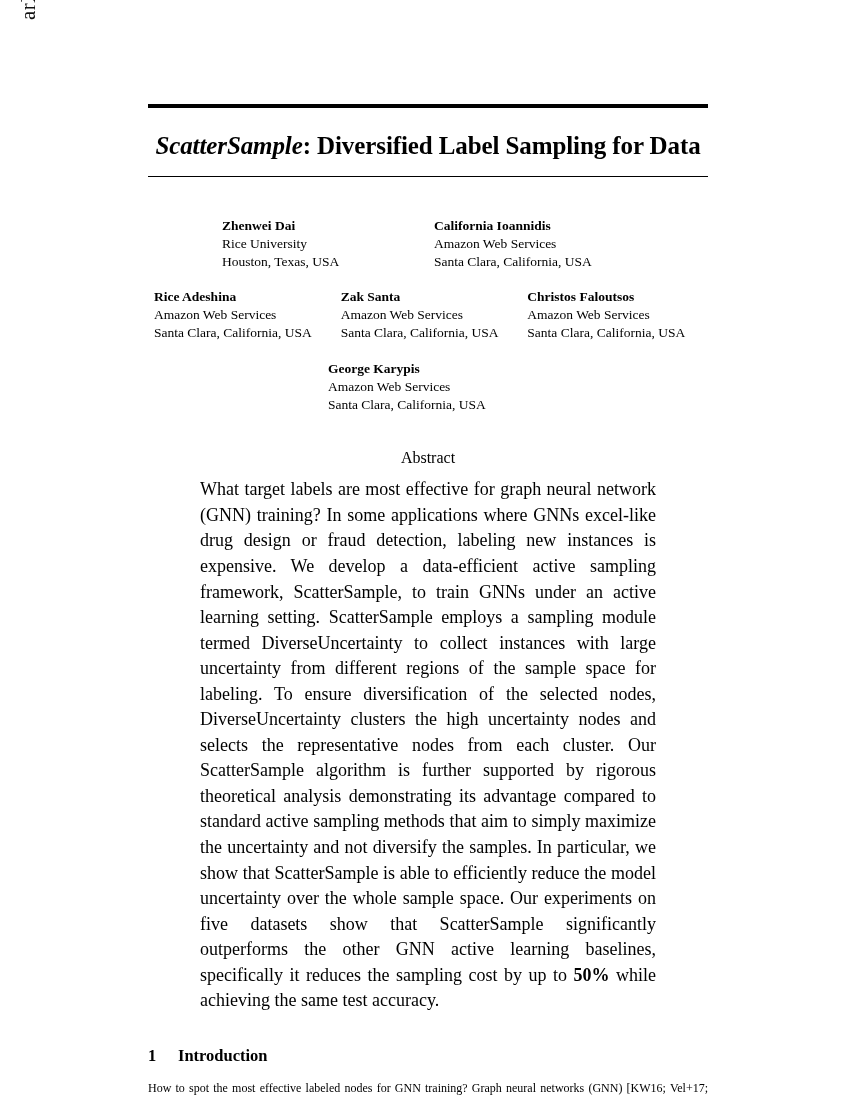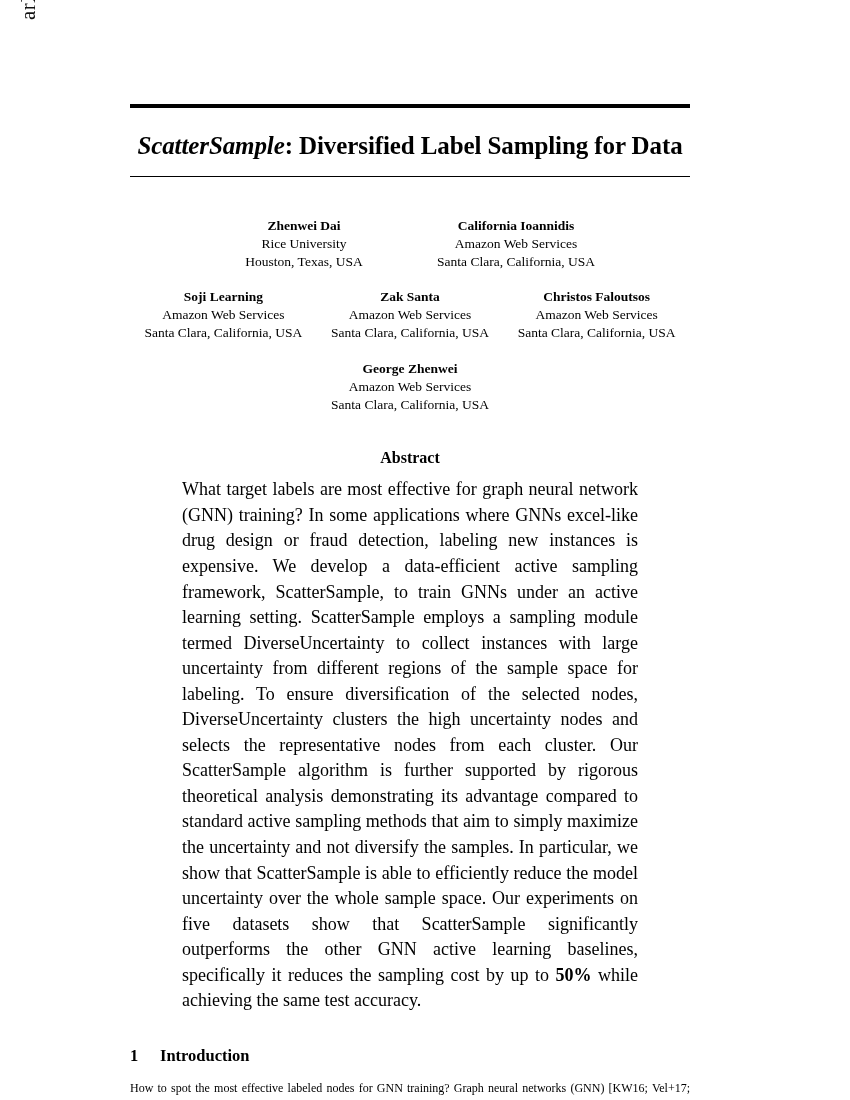--- a/index.html
+++ b/index.html
@@ -32,21 +32,21 @@
     font-size: 21px;
     letter-spacing: 0.4px;
     color: #111;
     white-space: nowrap;
     padding-left: 40px;
     box-sizing: border-box;
   }
 
   .page {
     position: absolute;
-    left: 130px;
+    left: 148px;
     top: 0;
     width: 560px;
     height: 1100px;
   }
 
   .rule-top {
     margin-top: 104px;
     height: 4px;
     background: #000;
   }
@@ -71,40 +71,40 @@
   .authors {
     margin-top: 40px;
   }
   .author-row {
     display: flex;
     justify-content: center;
     gap: 0px;
     margin-bottom: 18px;
   }
   .author-block {
-    text-align: center;
+    text-align: left;
     font-size: 13.5px;
     line-height: 1.32;
     padding: 0 6px;
   }
   .author-name {
     font-weight: bold;
     font-size: 13.5px;
   }
   .author-aff { }
   .author-loc { }
 
   .row-2 .author-block { width: 186px; }
   .row-1 .author-block { width: 200px; }
   .row-3 .author-block { width: 200px; }
 
   .abstract-head {
     text-align: center;
     font-size: 16px;
-    font-weight: bold;
+    font-weight: normal;
     margin-top: 36px;
     margin-bottom: 10px;
   }
   .abstract-body {
     margin: 0 52px;
     font-size: 18px;
     line-height: 1.42;
     text-align: justify;
     hyphens: auto;
   }
@@ -154,39 +154,39 @@
       </div>
       <div class="author-block">
         <div class="author-name">California Ioannidis</div>
         <div class="author-aff">Amazon Web Services</div>
         <div class="author-loc">Santa Clara, California, USA</div>
       </div>
     </div>
 
     <div class="author-row row-2">
       <div class="author-block">
-        <div class="author-name">Soji Learning</div>
+        <div class="author-name">Rice Adeshina</div>
         <div class="author-aff">Amazon Web Services</div>
         <div class="author-loc">Santa Clara, California, USA</div>
       </div>
       <div class="author-block">
         <div class="author-name">Zak Santa</div>
         <div class="author-aff">Amazon Web Services</div>
         <div class="author-loc">Santa Clara, California, USA</div>
       </div>
       <div class="author-block">
         <div class="author-name">Christos Faloutsos</div>
         <div class="author-aff">Amazon Web Services</div>
         <div class="author-loc">Santa Clara, California, USA</div>
       </div>
     </div>
 
     <div class="author-row row-3">
       <div class="author-block">
-        <div class="author-name">George Zhenwei</div>
+        <div class="author-name">George Karypis</div>
         <div class="author-aff">Amazon Web Services</div>
         <div class="author-loc">Santa Clara, California, USA</div>
       </div>
     </div>
 
   </div>
 
   <div class="abstract-head">Abstract</div>
 
   <div class="abstract-body"><span>What target labels are most effective for graph neural network (GNN) training? In some applications where GNNs excel-like drug design or fraud detection, labeling new instances is expensive. We develop a data-efficient active sampling framework, ScatterSample, to train GNNs under an active learning setting. ScatterSample employs a sampling module termed DiverseUncertainty to collect instances with large uncertainty from different regions of the sample space for labeling. To ensure diversification of the selected nodes, DiverseUncertainty clusters the high uncertainty nodes and selects the representative nodes from each cluster. Our ScatterSample algorithm is further supported by rigorous theoretical analysis demonstrating its advantage compared to standard active sampling methods that aim to simply maximize the uncertainty and not diversify the samples. In particular, we show that ScatterSample is able to efficiently reduce the model uncertainty over the whole sample space. Our experiments on five datasets show that ScatterSample significantly outperforms the other GNN active learning baselines, specifically it reduces the sampling cost by up to </span><b>50%</b><span> while achieving the same test accuracy.</span></div>

